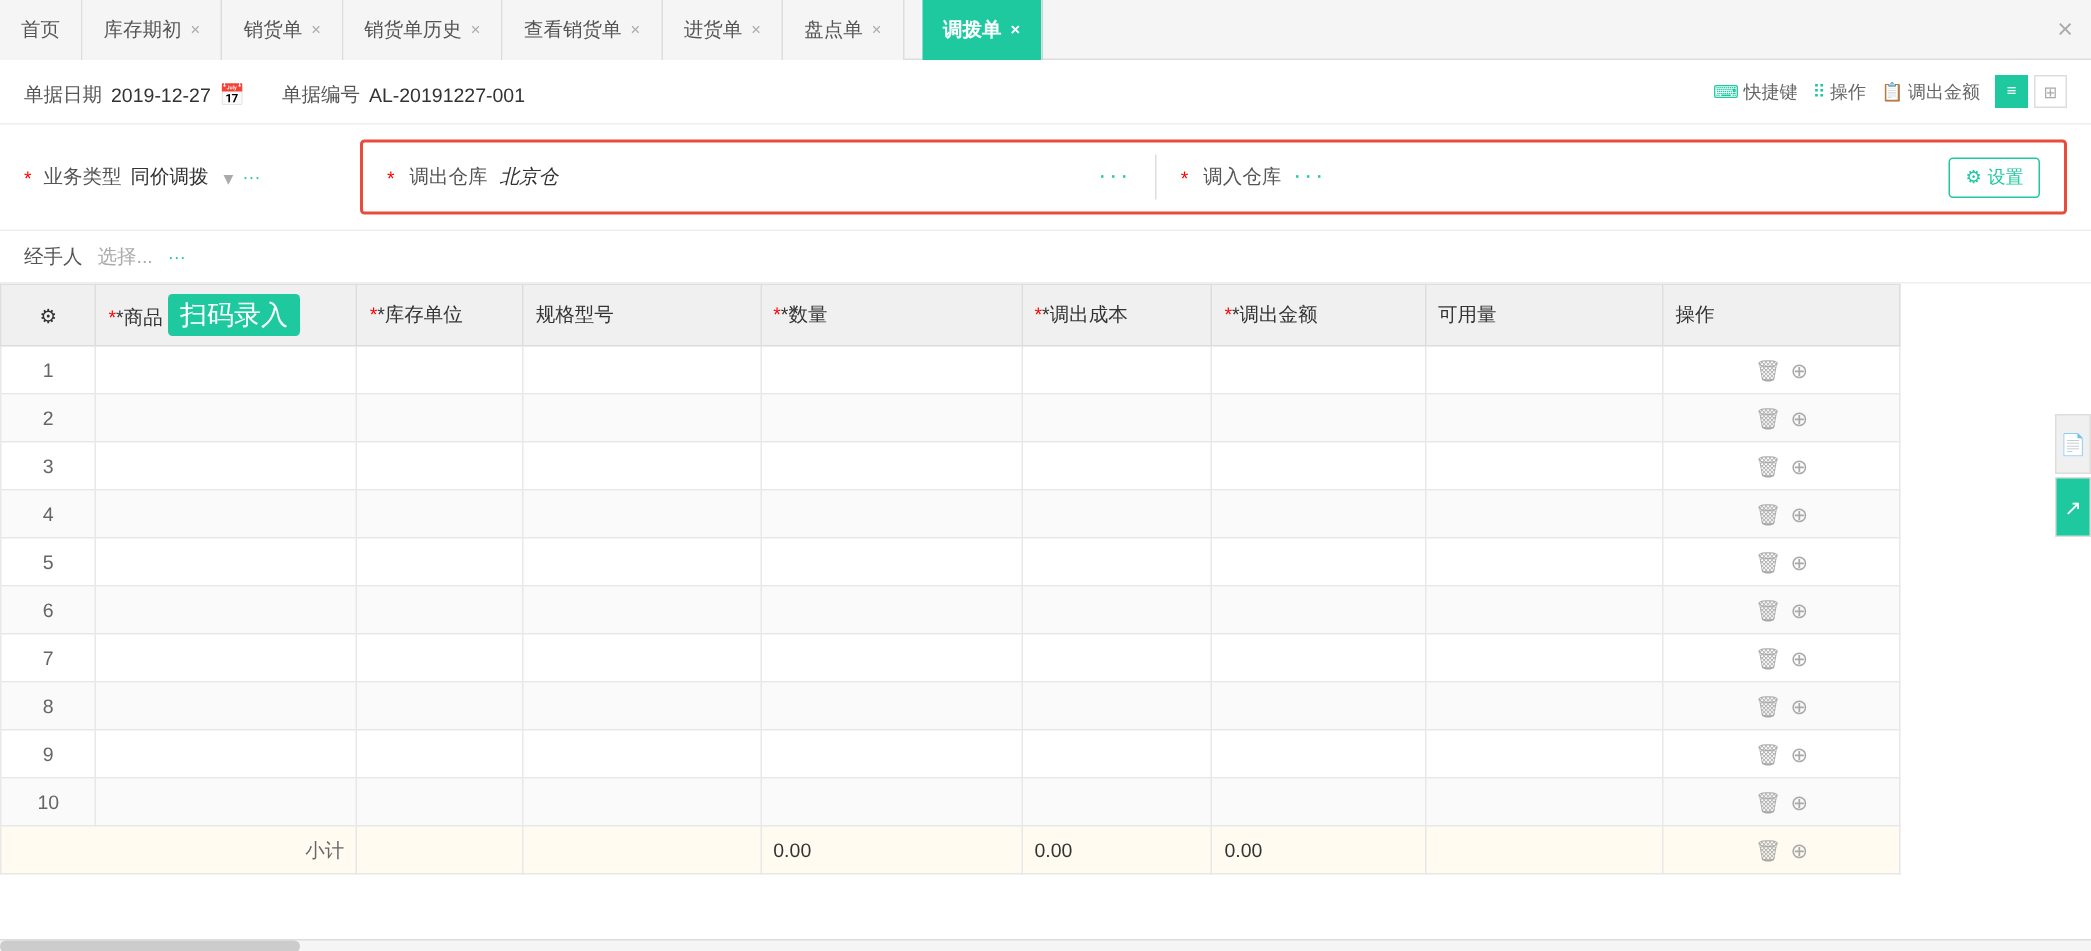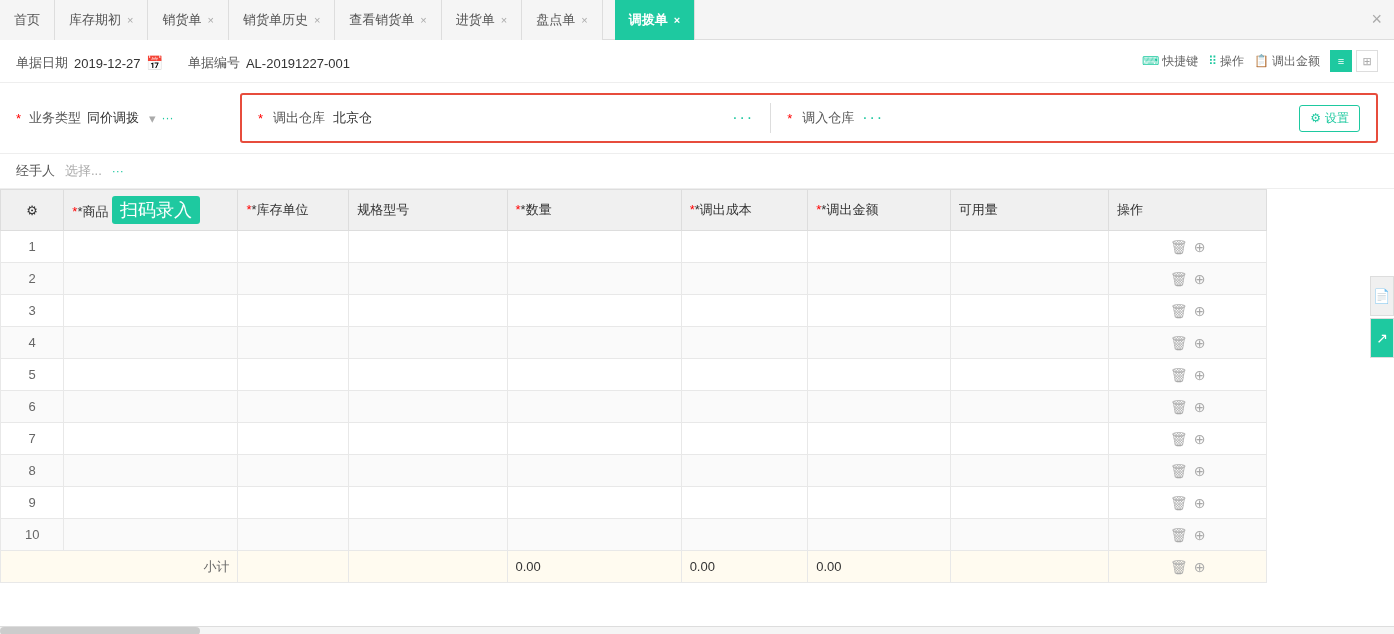--- a/index.html
+++ b/index.html
@@ -54,21 +54,21 @@
     .field-more { color: #1ec9a0; cursor: pointer; font-size: 12px; }
 
     
     .warehouse-section {
       border: 2px solid #e74c3c; border-radius: 3px; display: flex; align-items: center; flex: 1; padding: 8px 16px; gap: 16px; min-height: 50px;
     }
     .warehouse-field {
       display: flex; align-items: center; gap: 8px; flex: 1;
     }
     .warehouse-label { color: #555; white-space: nowrap; }
-    .warehouse-value { color: #333; flex: 1; }
+    .warehouse-value { color: #333; flex: 1; font-style: italic; }
     .warehouse-dots { color: #1ec9a0; cursor: pointer; font-size: 16px; letter-spacing: 2px; }
     .warehouse-divider { width: 1px; height: 30px; background: #ddd; }
 
     
     .settings-btn {
       display: flex; align-items: center; gap: 4px; border: 1px solid #1ec9a0; color: #1ec9a0; padding: 4px 10px; border-radius: 3px; cursor: pointer; font-size: 12px; background: #fff; white-space: nowrap;
     }
 
     
     .person-row {

